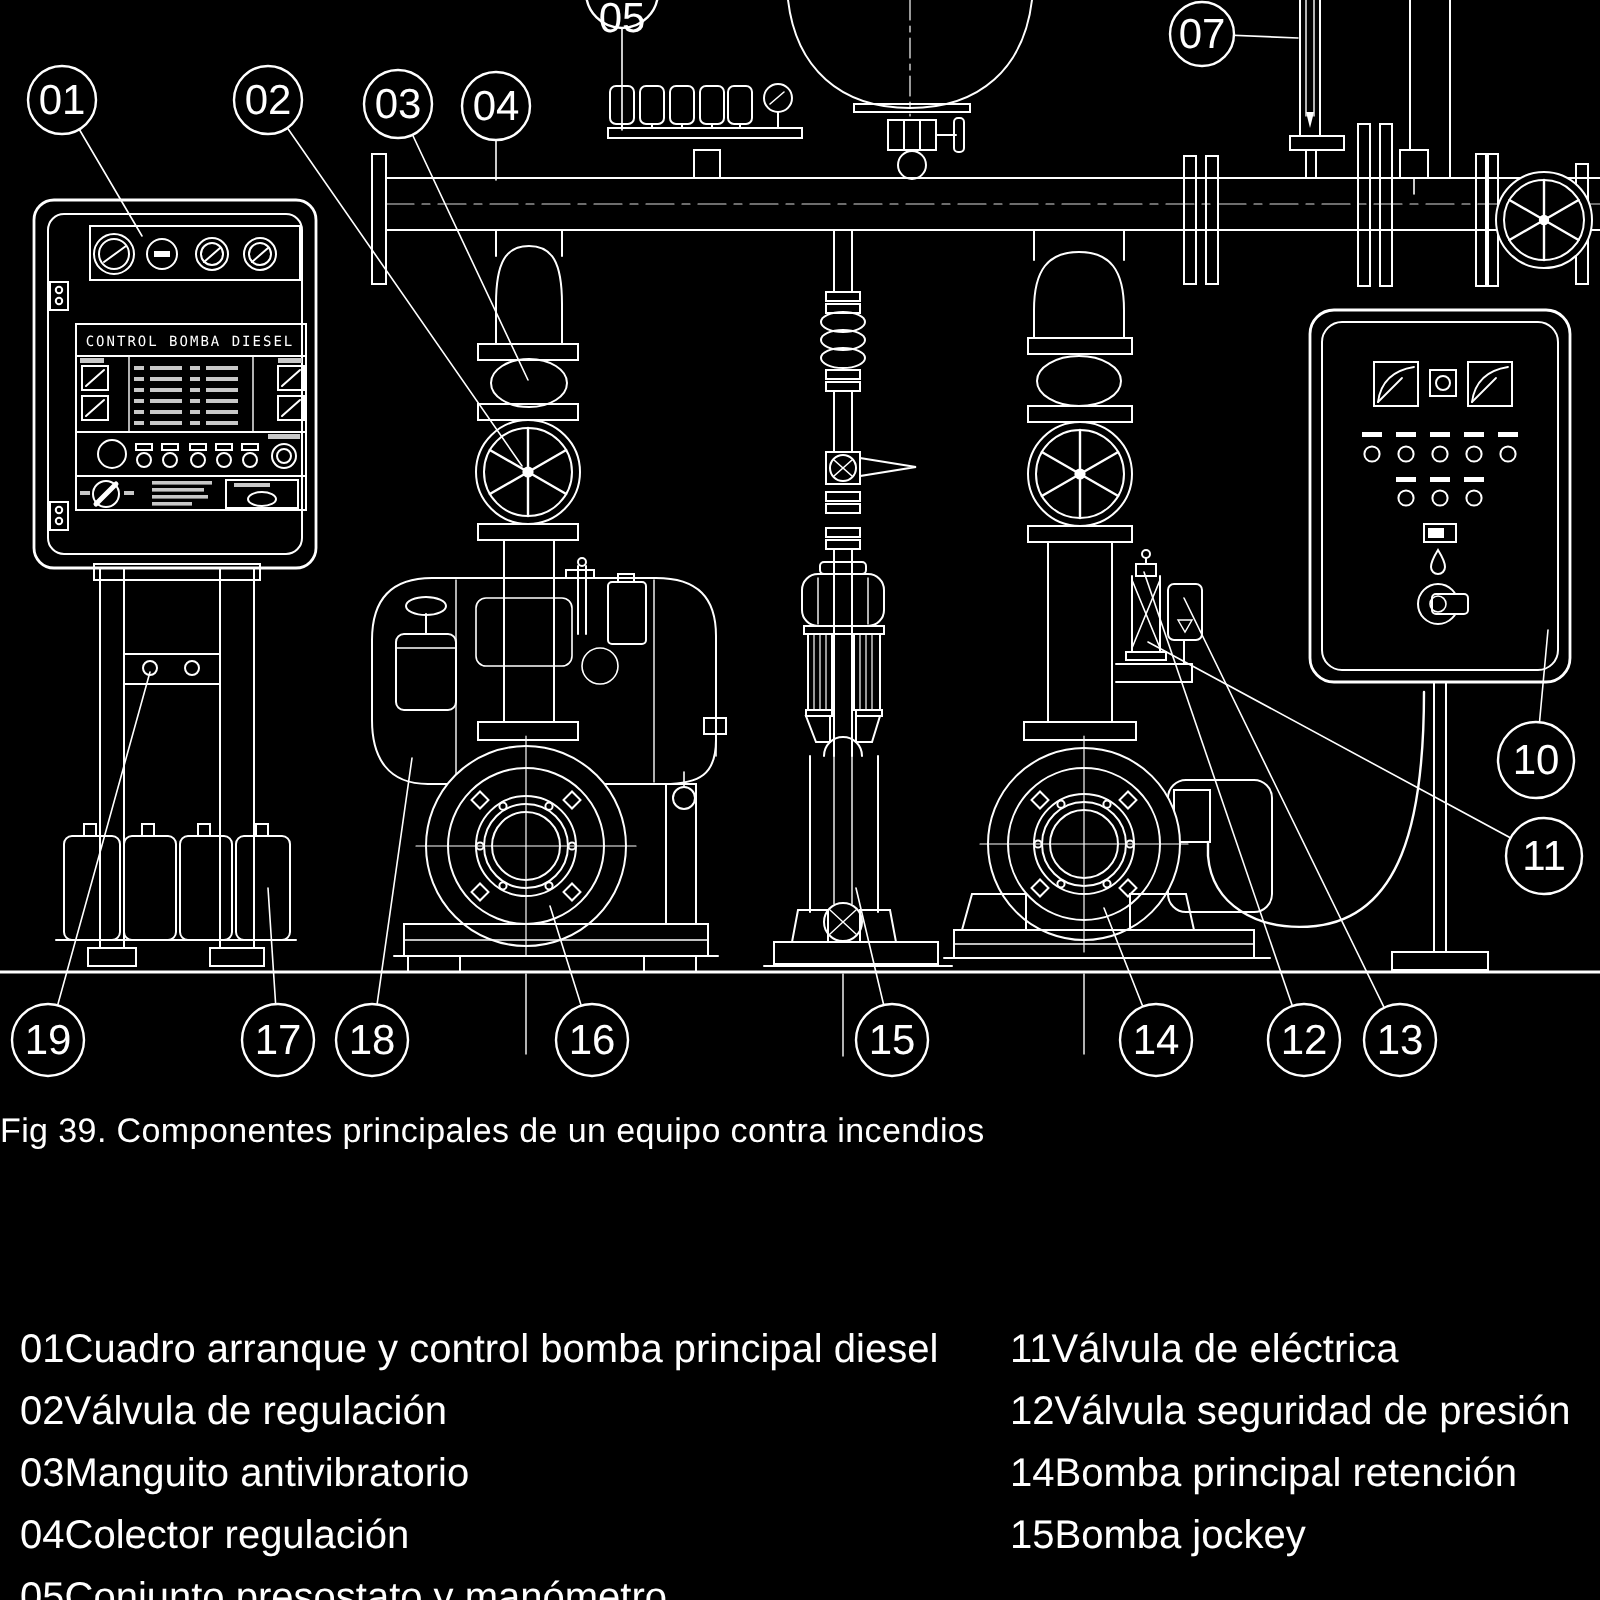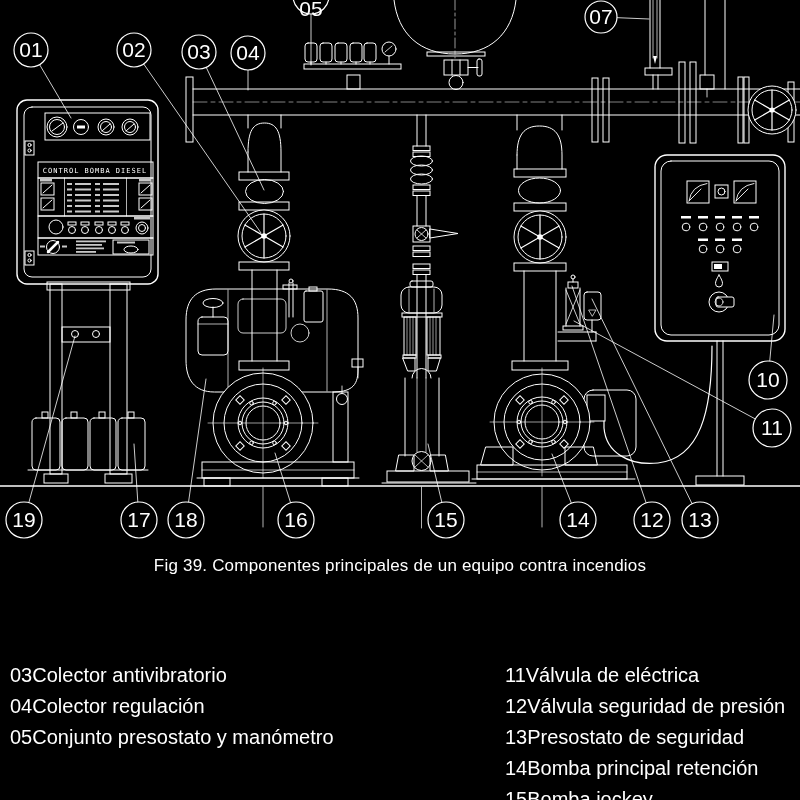--- a/index.html
+++ b/index.html
@@ -1,18 +1,18 @@
 <!DOCTYPE html>
 <html><head>
 <meta charset="utf-8">
 <style>
   html,body{margin:0;padding:0;background:#000;width:800px;height:800px;overflow:hidden;}
   .stage{position:relative;width:800px;height:800px;background:#000;font-family:"Liberation Sans",sans-serif;}
   svg{position:absolute;left:0;top:0;}
-  .caption{position:absolute;left:0;top:556px;width:800px;text-align:center;color:#fff;
+  .caption{position:absolute;left:0;top:556px;width:800px;text-align:left;color:#fff;
            font-size:17px;letter-spacing:.2px;font-family:"Liberation Sans",sans-serif;}
   .legend{position:absolute;top:660px;color:#fff;font-size:20px;line-height:31px;
           font-family:"Liberation Sans",sans-serif;white-space:nowrap;}
   .legend-left{left:10px;width:480px;}
   .legend-right{left:505px;width:290px;}
   .legend-row span{display:inline;}
   .panel-title{font-family:"DejaVu Sans Mono",monospace;font-size:7px;letter-spacing:1px;fill:#fff;}
 </style>
 </head>
 <body>
@@ -579,24 +579,25 @@
         <g>
           <line x1="24" y1="520" x2="75" y2="336" stroke="#ffffff" stroke-width="0.8"></line>
           <circle cx="24" cy="520" r="18" fill="#000000" stroke="#ffffff" stroke-width="1.2"></circle>
           <text x="24" y="527" text-anchor="middle" fill="#ffffff" stroke="none" font-family="&quot;Liberation Sans&quot;, sans-serif" font-size="21">19</text>
         </g>
       </g>
 </svg>
 
 <div class="caption">Fig 39. Componentes principales de un equipo contra incendios</div>
 <div class="legend legend-left" id="legend-left">
-      <div class="legend-row"><span>03</span><span>Colector antivibratorio</span></div>
+      <div class="legend-row"><span>01</span><span>Cuadro arranque y control bomba principal diesel</span></div>
+      <div class="legend-row"><span>02</span><span>Válvula de regulación</span></div>
+      <div class="legend-row"><span>03</span><span>Manguito antivibratorio</span></div>
       <div class="legend-row"><span>04</span><span>Colector regulación</span></div>
       <div class="legend-row"><span>05</span><span>Conjunto presostato y manómetro</span></div>
     </div>
 <div class="legend legend-right" id="legend-right">
       <div class="legend-row"><span>11</span><span>Válvula de eléctrica</span></div>
       <div class="legend-row"><span>12</span><span>Válvula seguridad de presión</span></div>
-      <div class="legend-row"><span>13</span><span>Presostato de seguridad</span></div>
       <div class="legend-row"><span>14</span><span>Bomba principal retención</span></div>
       <div class="legend-row"><span>15</span><span>Bomba jockey</span></div>
     </div>
 </div>
 
 </body></html>

